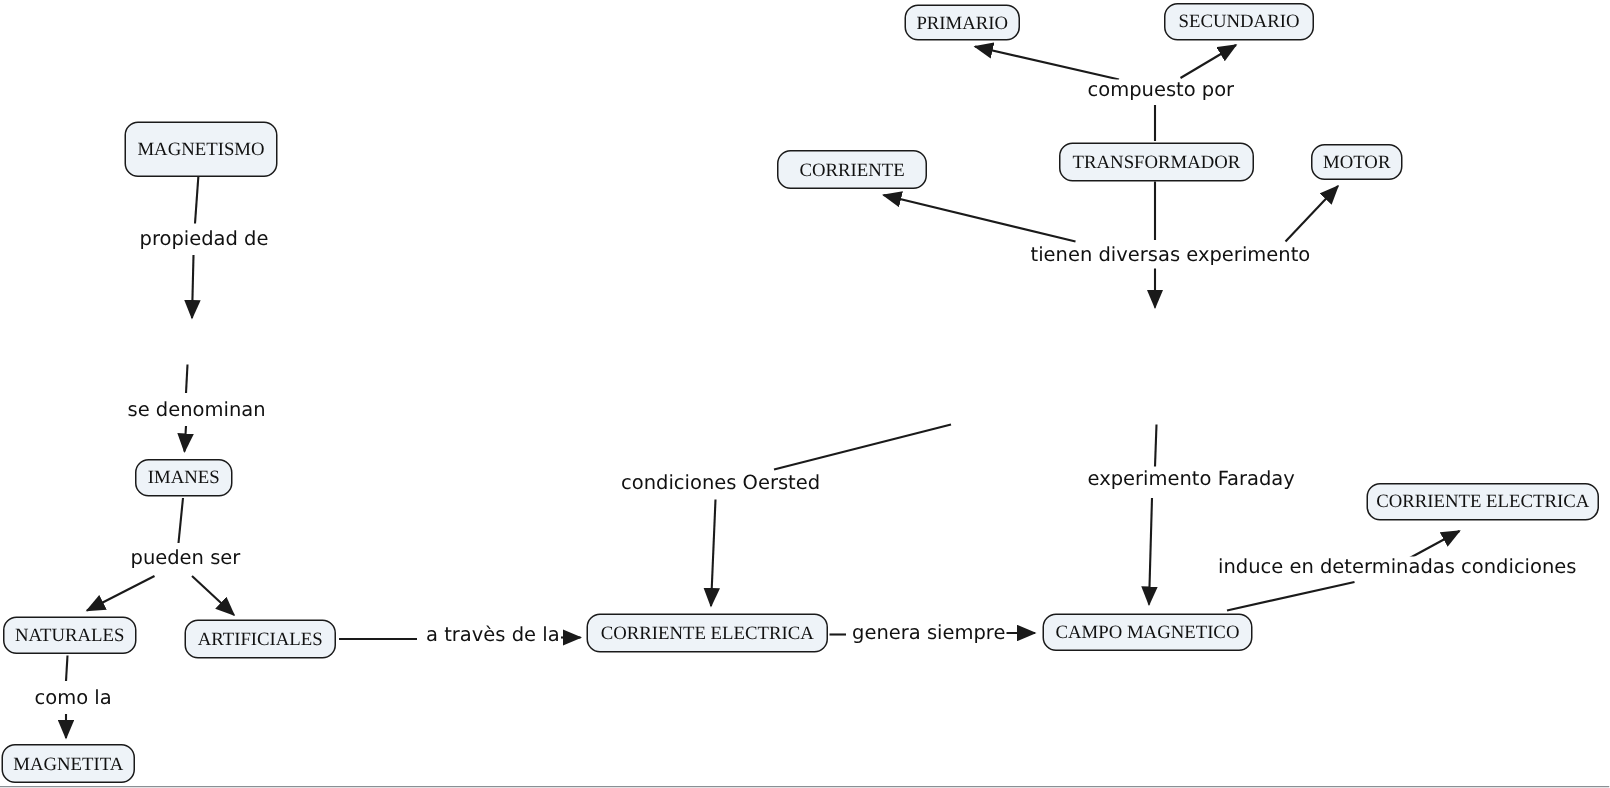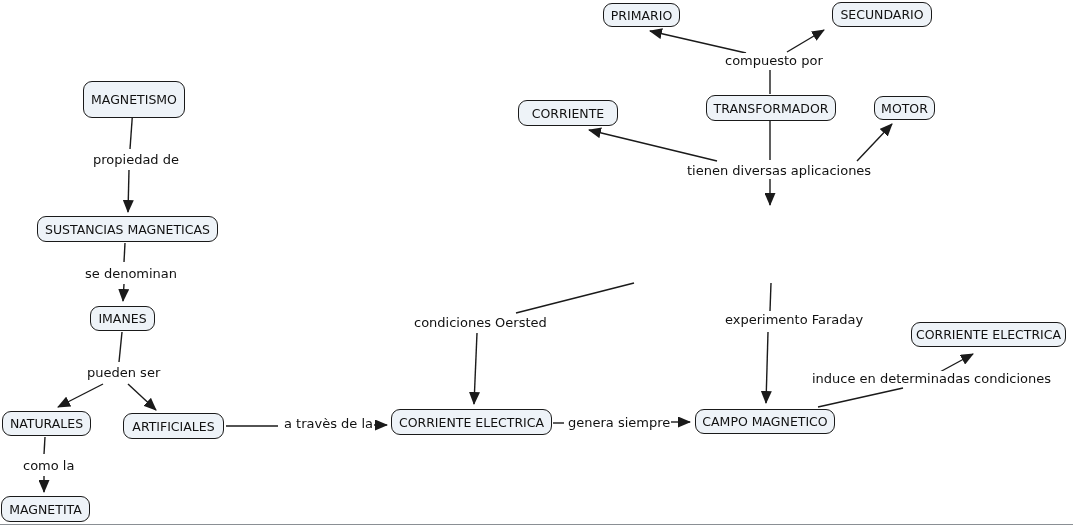--- a/index.html
+++ b/index.html
@@ -36,20 +36,21 @@
     display: flex;
     align-items: center;
     justify-content: center;
     background: var(--node-fill);
     border: 1.5px solid var(--node-border);
     border-radius: 9px;
     color: var(--text);
     font-size: 12.5px;
     white-space: nowrap;
     cursor: default;
+    font-family: Liberation Serif, serif;
   }
   .node.center {
     background: var(--center-fill);
     color: var(--center-text);
     font-size: 26px;
     border-radius: 11px;
     border-width: 2px;
   }
   .edge-label {
     position: absolute;
@@ -114,36 +115,35 @@
     <line x1="768" y1="332" x2="766" y2="403" marker-end="url(#arrow)"></line>
 
     <line x1="553" y1="423" x2="564" y2="423"></line>
     <line x1="666" y1="422" x2="690" y2="422" marker-end="url(#arrow)"></line>
 
     <line x1="818" y1="407" x2="903" y2="388"></line>
     <line x1="938" y1="373" x2="973" y2="354" marker-end="url(#arrow)"></line>
   </svg>
 
   <div class="node" style="left:603px;top:3px;width:77px;height:24px">PRIMARIO</div>
-  <div class="node" style="left:832px;top:2px;width:100px;height:25px">SECUNDARIO</div>
+  <div class="node" style="left:776px;top:2px;width:100px;height:25px">SECUNDARIO</div>
   <div class="node" style="left:518px;top:100px;width:100px;height:26px">CORRIENTE</div>
   <div class="node" style="left:706px;top:95px;width:130px;height:26px">TRANSFORMADOR</div>
   <div class="node" style="left:874px;top:96px;width:61px;height:24px">MOTOR</div>
   <div class="node" style="left:911px;top:322px;width:155px;height:25px">CORRIENTE ELECTRICA</div>
   <div class="node" style="left:83px;top:81px;width:102px;height:37px">MAGNETISMO</div>
-  <div class="node" style="left:37px;top:216px;width:181px;height:26px">SUSTANCIAS MAGNETICAS</div>
   <div class="node" style="left:90px;top:306px;width:65px;height:25px">IMANES</div>
   <div class="node" style="left:2px;top:411px;width:89px;height:25px">NATURALES</div>
   <div class="node" style="left:123px;top:413px;width:101px;height:26px">ARTIFICIALES</div>
   <div class="node" style="left:1px;top:496px;width:89px;height:26px">MAGNETITA</div>
   <div class="node" style="left:391px;top:409px;width:161px;height:26px">CORRIENTE ELECTRICA</div>
   <div class="node" style="left:695px;top:409px;width:140px;height:25px">CAMPO MAGNETICO</div>
 
   <div class="edge-label" style="left:724px;top:53px">compuesto por</div>
-  <div class="edge-label" style="left:686px;top:163px">tienen diversas aplicaciones</div>
+  <div class="edge-label" style="left:686px;top:163px">tienen diversas experimento</div>
   <div class="edge-label" style="left:413px;top:315px">condiciones Oersted</div>
   <div class="edge-label" style="left:724px;top:312px">experimento Faraday</div>
   <div class="edge-label" style="left:811px;top:371px">induce en determinadas condiciones</div>
   <div class="edge-label" style="left:92px;top:152px">propiedad de</div>
   <div class="edge-label" style="left:84px;top:266px">se denominan</div>
   <div class="edge-label" style="left:86px;top:365px">pueden ser</div>
   <div class="edge-label" style="left:22px;top:458px">como la</div>
   <div class="edge-label" style="left:283px;top:416px">a travès de la</div>
   <div class="edge-label" style="left:567px;top:415px">genera siempre</div>
 

